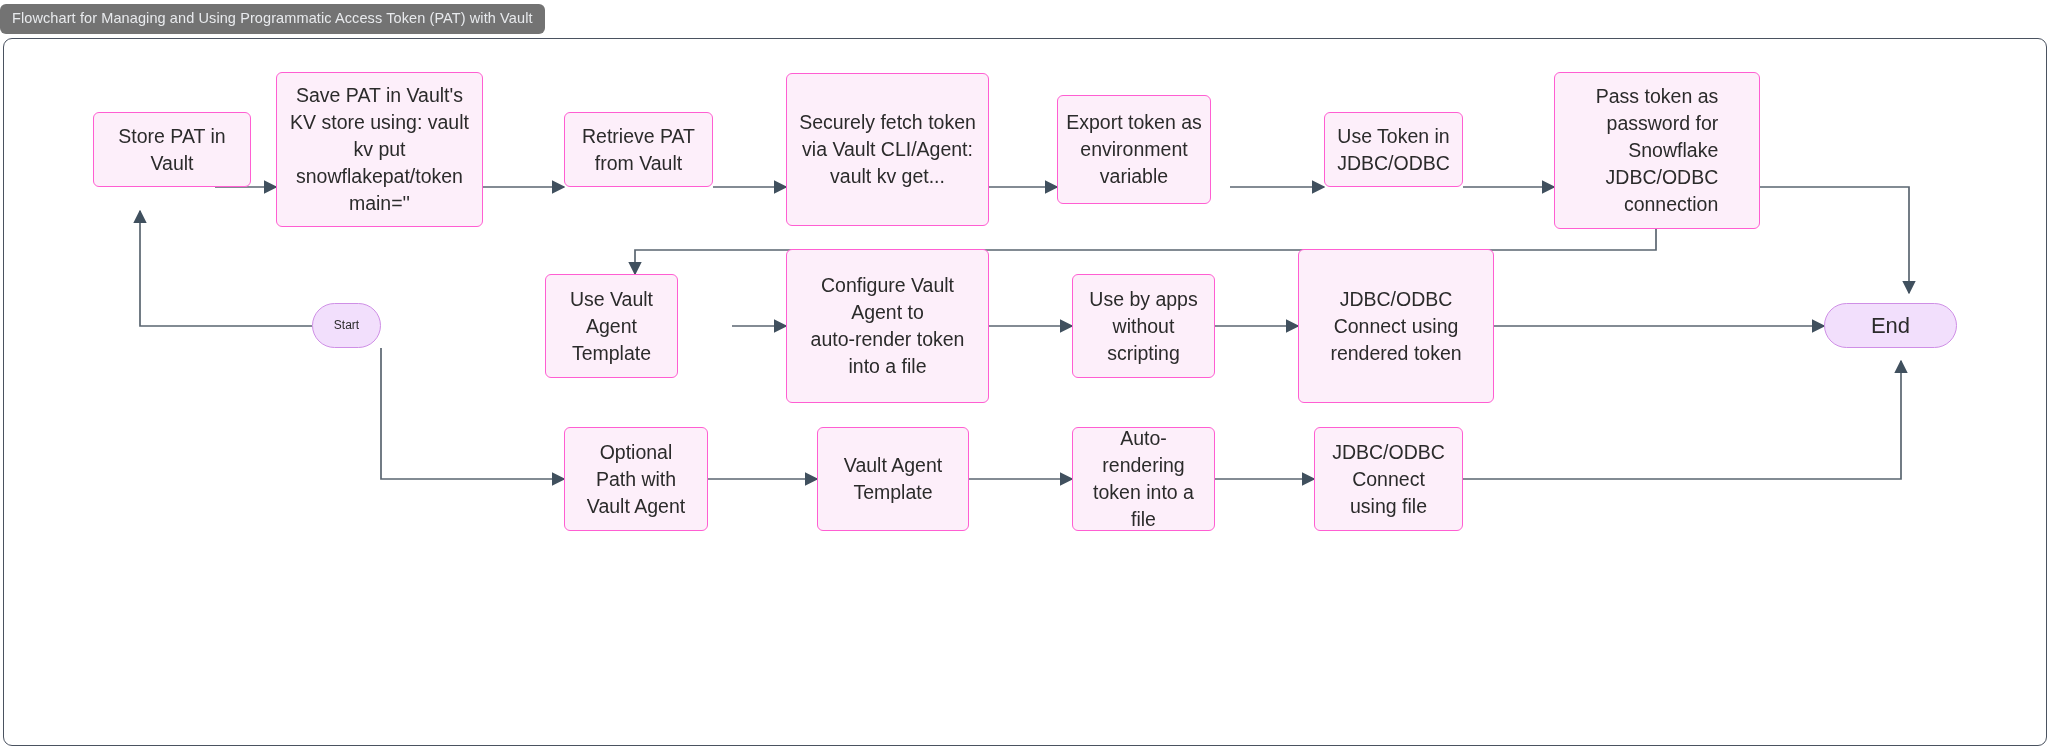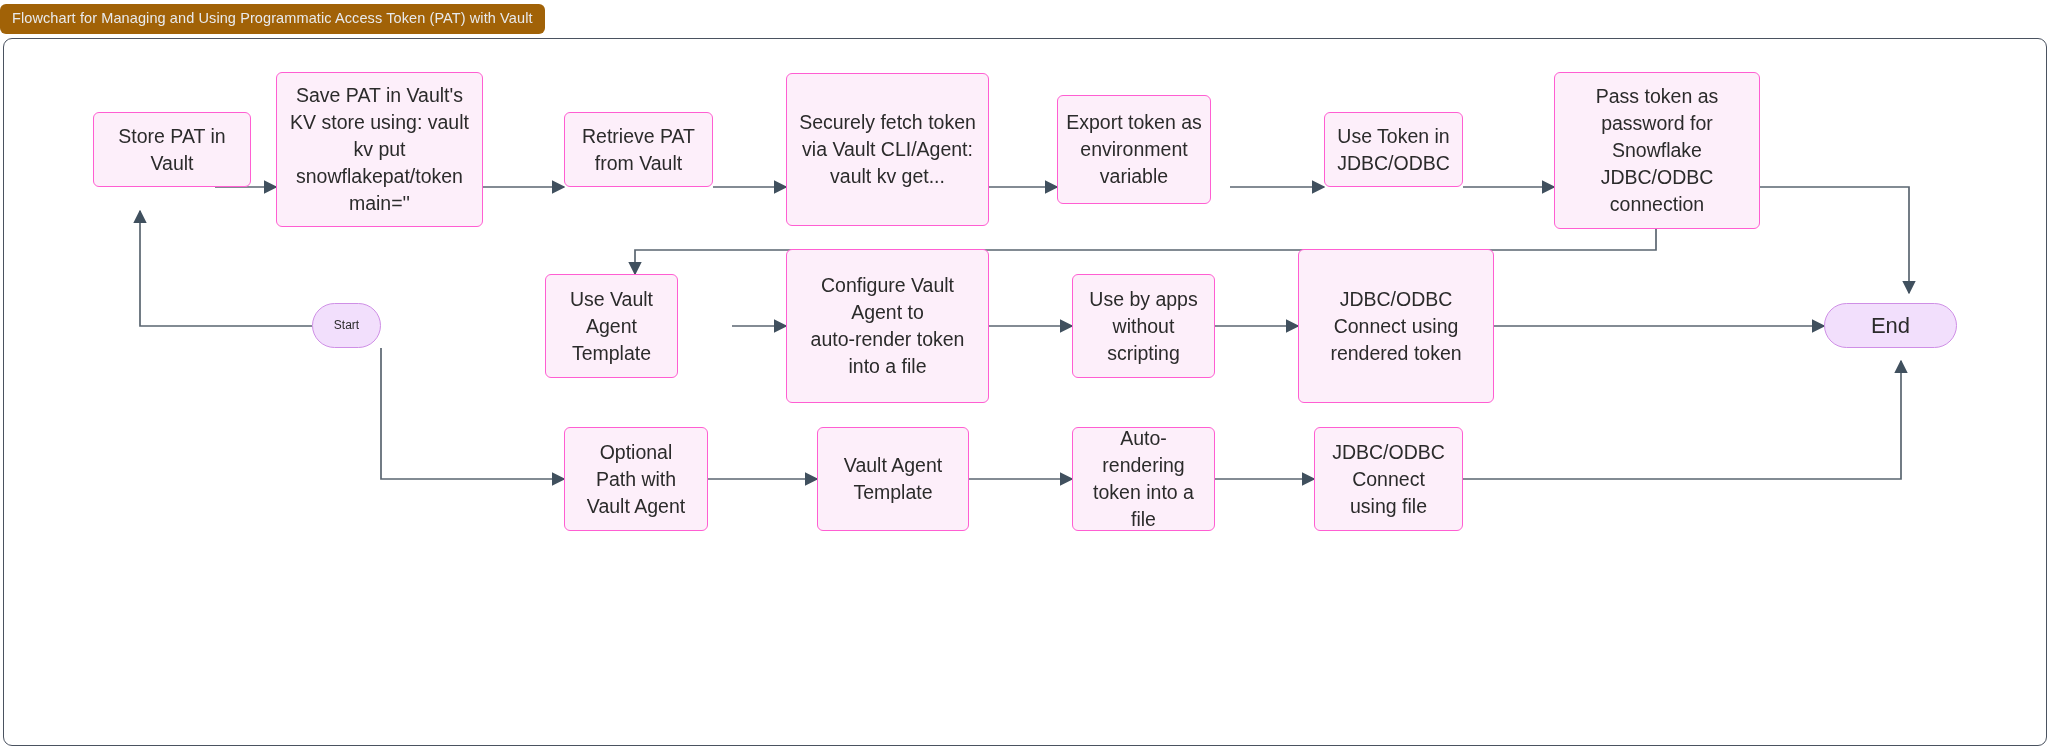--- a/index.html
+++ b/index.html
@@ -2,21 +2,21 @@
 <html><head>
 <meta charset="utf-8">
 <style>
   html,body{margin:0;padding:0;background:#ffffff;}
   body{width:2053px;height:752px;position:relative;overflow:hidden;
        font-family:"Liberation Sans","DejaVu Sans",sans-serif;}
 
   
   #title-banner{
     position:absolute;left:0px;top:4px;
-    background:#a16207;color:#e8eaed;
+    background:#737373;color:#e8eaed;
     border-radius:6px;
     padding:7px 12px 8px 12px;
     font-size:14.5px;line-height:1;
     white-space:nowrap;
     letter-spacing:.1px;
   }
 
   
   #canvas{
     position:absolute;left:3px;top:38px;
@@ -112,21 +112,21 @@
   </div>
 
   <div class="node proc" style="left:1053px;top:56px;width:154px;height:109px;">
     <span>Export token as<br>environment<br>variable</span>
   </div>
 
   <div class="node proc" style="left:1320px;top:73px;width:139px;height:75px;">
     <span>Use Token in<br>JDBC/ODBC</span>
   </div>
 
-  <div class="node proc" style="left:1550px;top:33px;width:206px;height:157px;">
+  <div class="node proc" style="left:1550px;top:33px;width:206px;height:157px;text-align:right;">
     <span>Pass token as<br>password for<br>Snowflake<br>JDBC/ODBC<br>connection</span>
   </div>
 
   <div class="node term" style="left:308px;top:264px;width:69px;height:45px;font-size:12px;">
     <span>Start</span>
   </div>
 
   <div class="node proc" style="left:541px;top:235px;width:133px;height:104px;">
     <span>Use Vault Agent<br>Template</span>
   </div>

